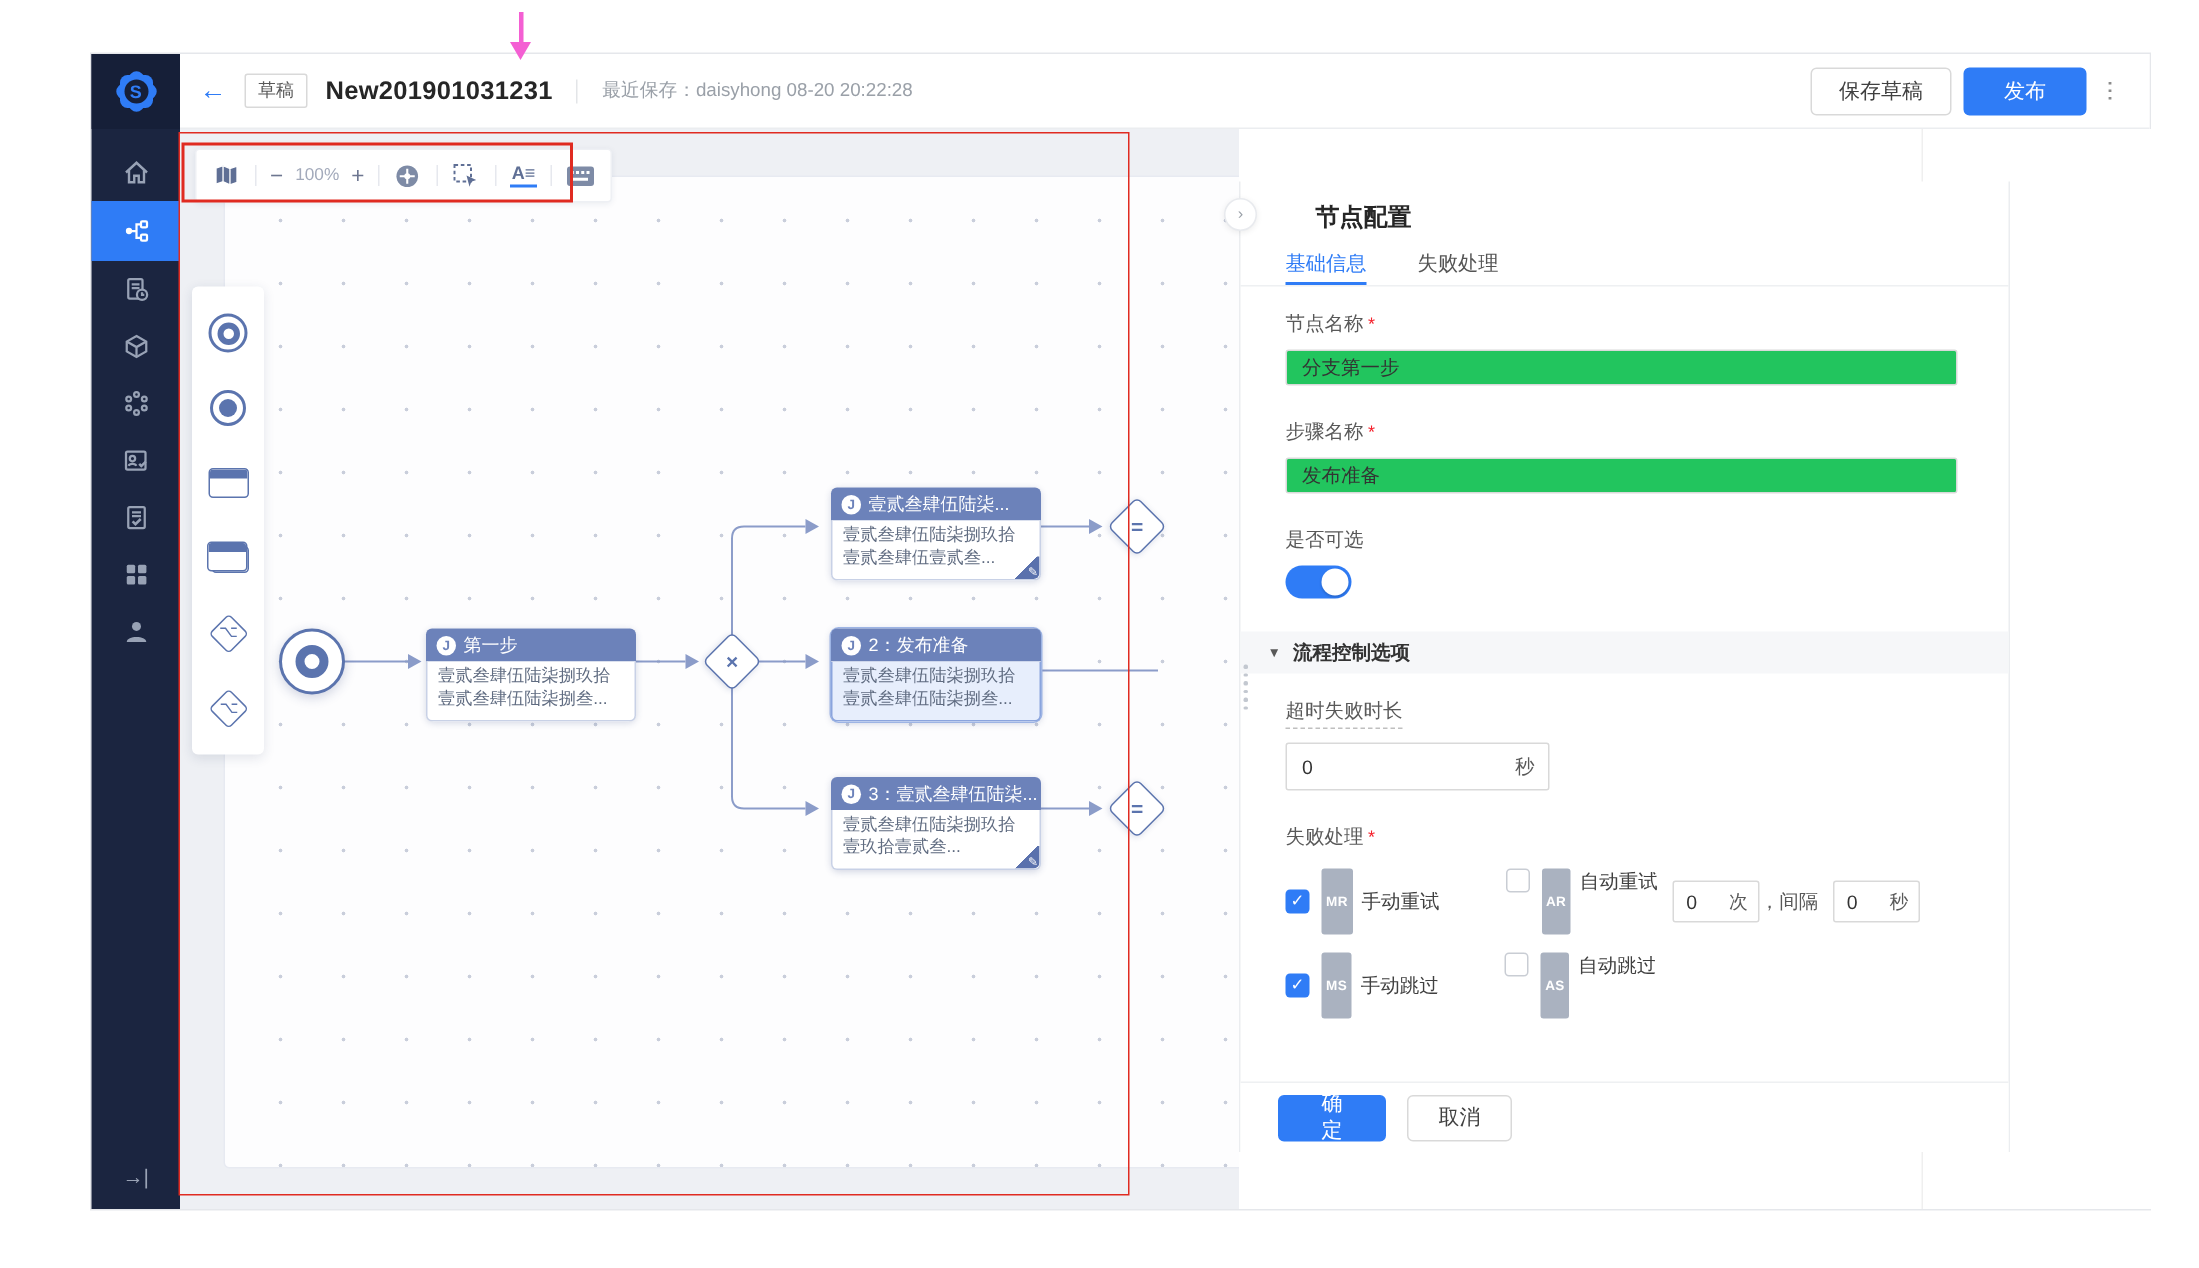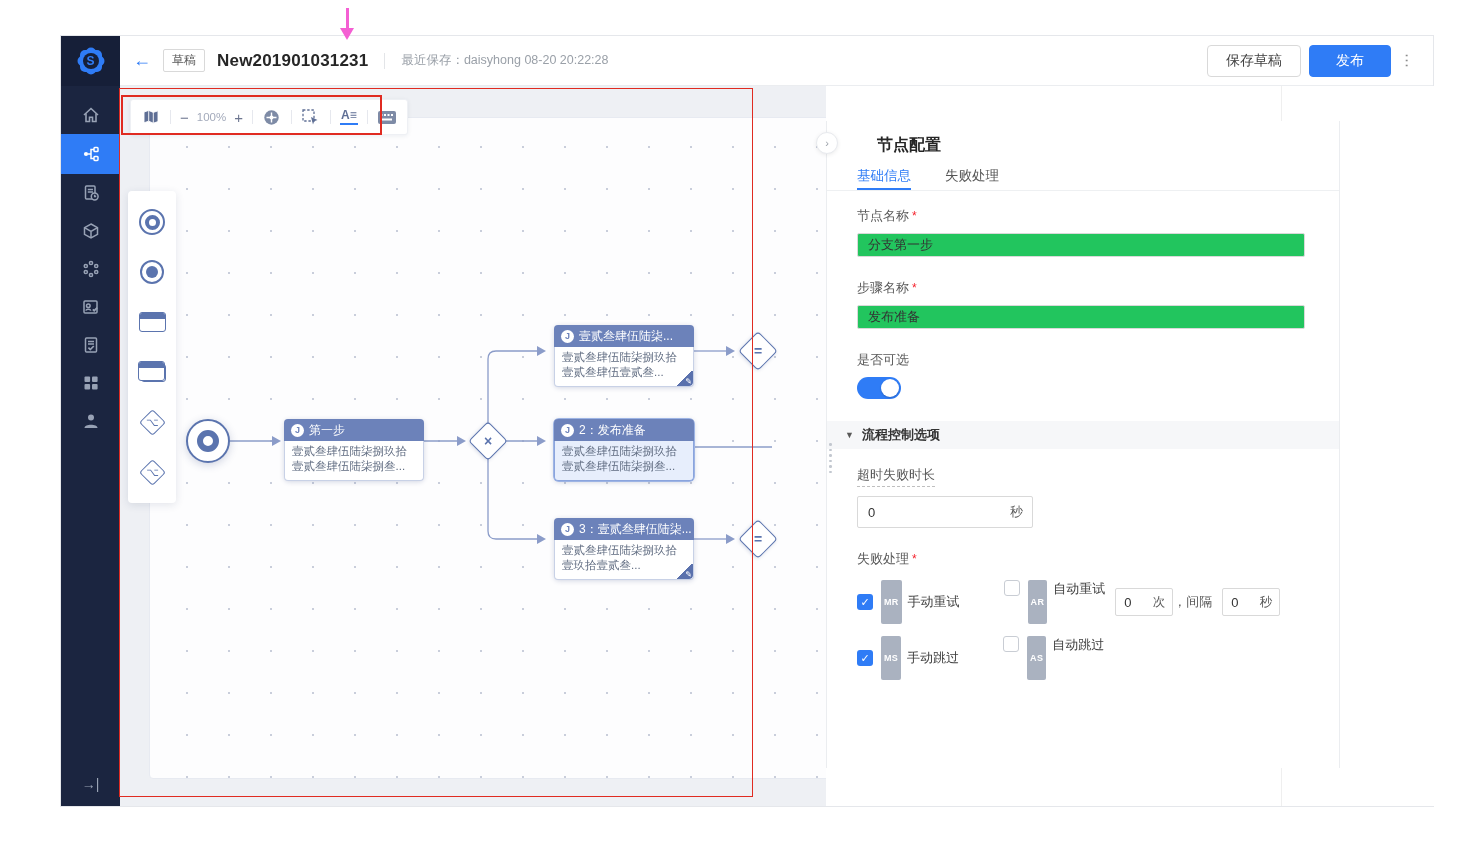--- a/index.html
+++ b/index.html
@@ -483,20 +483,24 @@
           <span class="chip">MS</span>
           <span class="chk-label">手动跳过</span>
           <span class="chk-col2">
             <span class="chk off"></span>
             <span class="chip">AS</span>
             <span class="chk-label">自动跳过</span>
           </span>
         </div>
       </div>
 
+      <div class="panel-footer">
+        <button class="btn btn-primary btn-ok">确定</button>
+        <button class="btn btn-ghost btn-cancel">取消</button>
+      </div>
     </div>
 
     <div class="extra-zone"></div>
   </div>
 
   <div class="anno-box big"></div>
   <div class="anno-box tools"></div>
 </div>
 
 </body></html>

